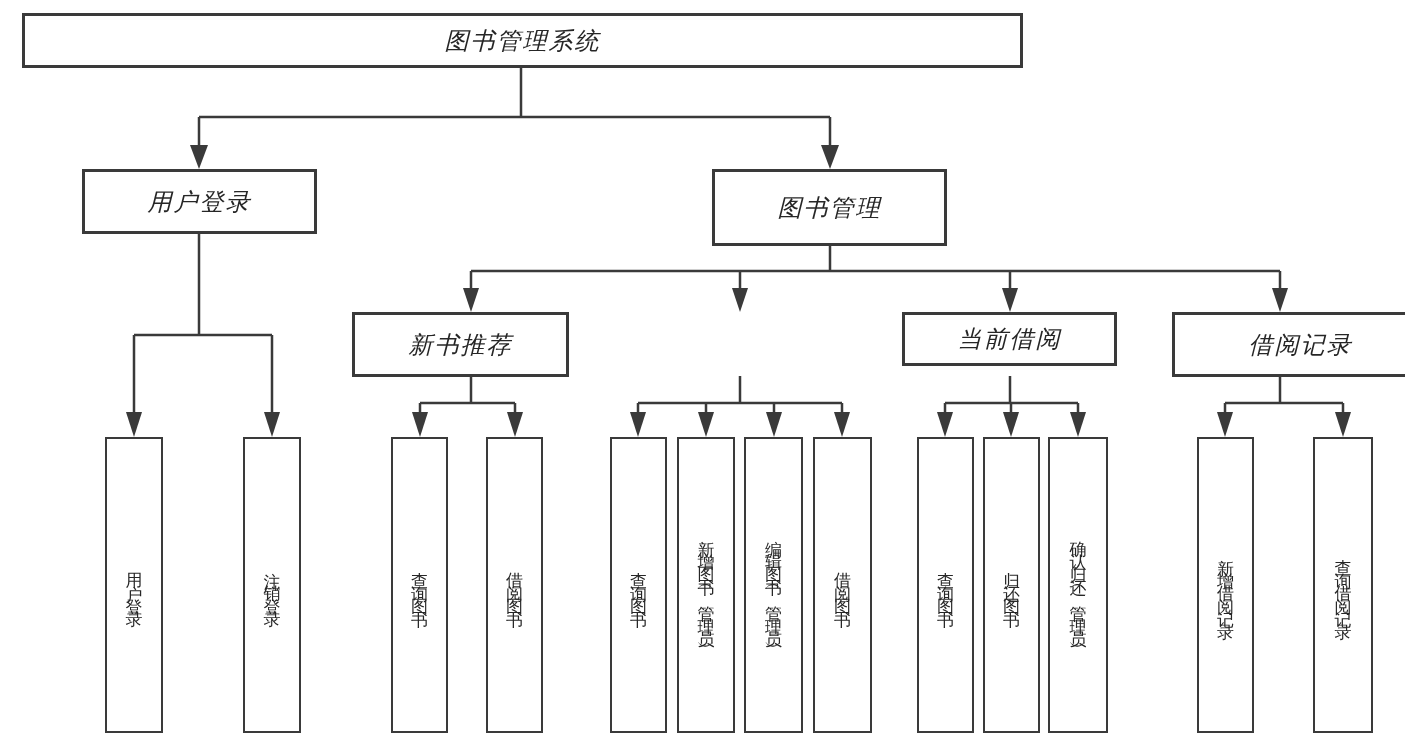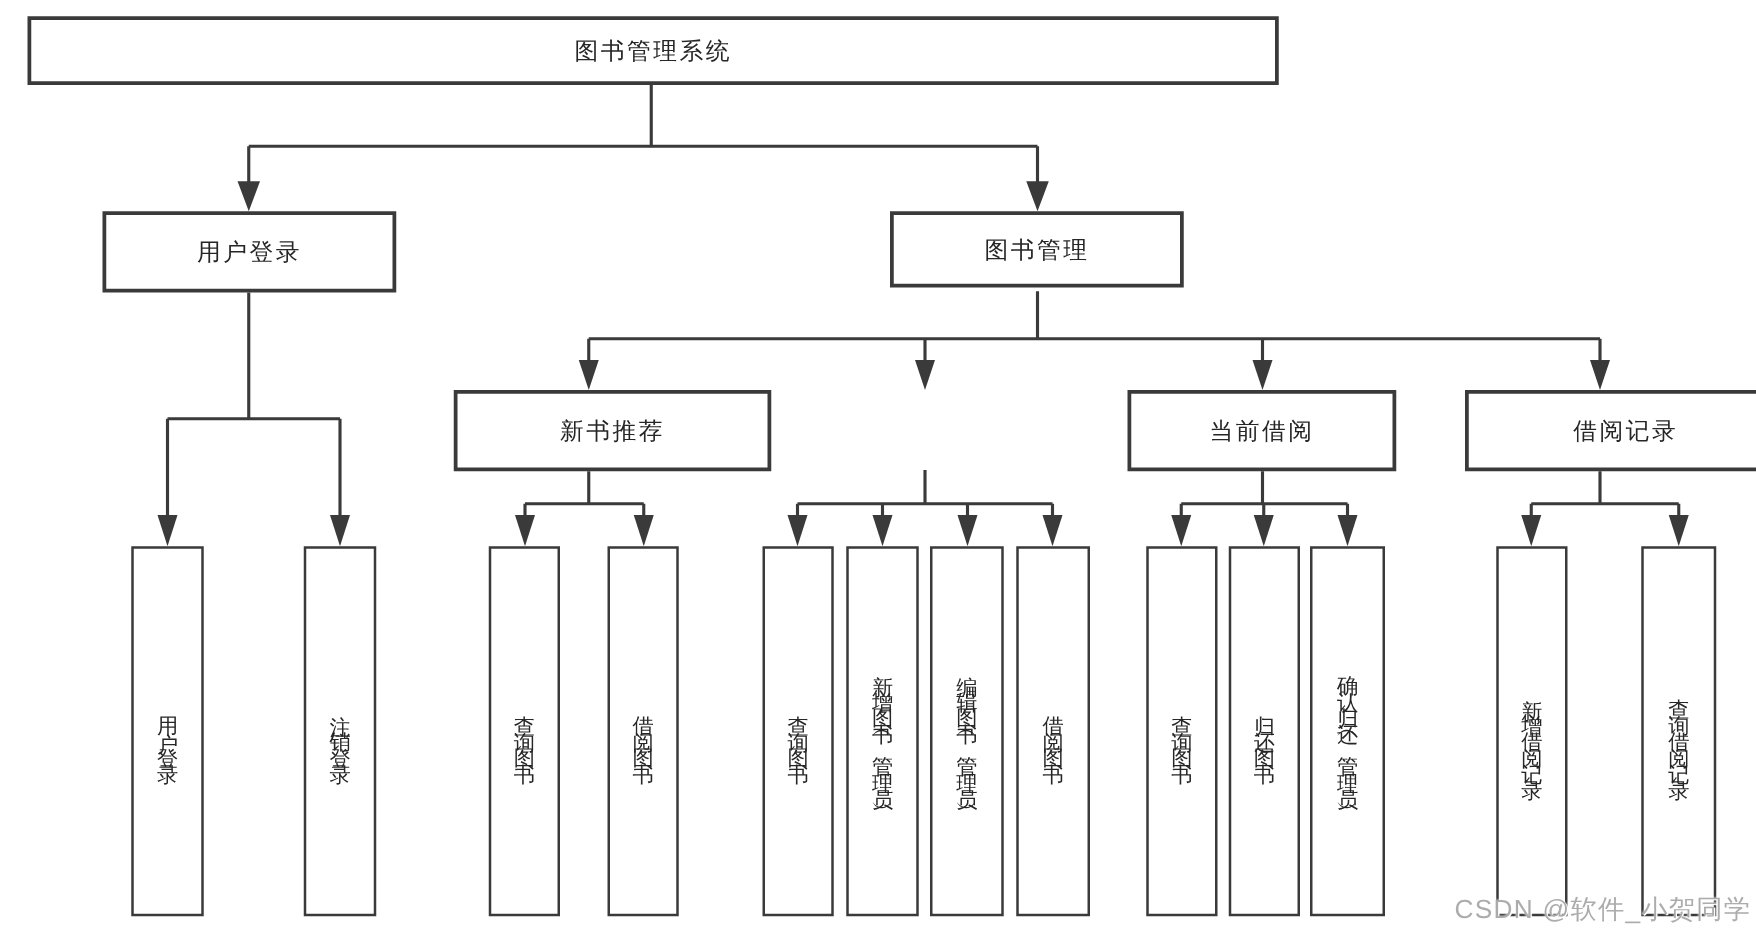--- a/index.html
+++ b/index.html
@@ -25,23 +25,24 @@
     position: absolute;
     box-sizing: border-box;
     background: #ffffff;
     border: 3px solid #3a3a3a;
     display: flex;
     align-items: center;
     justify-content: center;
     z-index: 1;
   }
   .box.h span {
-    font-size: 19px;
+    font-size: 24px;
     letter-spacing: 2px;
     white-space: nowrap;
+    font-style: italic;
   }
   .box.v {
     border-width: 2px;
   }
   .box.v span {
     writing-mode: vertical-rl;
     text-orientation: mixed;
     font-size: 17px;
     line-height: 1;
     letter-spacing: 13px;
@@ -104,28 +105,28 @@
     </g>
   </svg>
 
   <div class="box h" style="left:22px; top:13px; width:1001px; height:55px">
     <span>图书管理系统</span>
   </div>
 
   <div class="box h" style="left:82px; top:169px; width:235px; height:65px">
     <span>用户登录</span>
   </div>
-  <div class="box h" style="left:712px; top:169px; width:235px; height:61px">
+  <div class="box h" style="left:712px; top:169px; width:235px; height:77px">
     <span>图书管理</span>
   </div>
 
-  <div class="box h" style="left:363px; top:312px; width:254px; height:65px">
+  <div class="box h" style="left:352px; top:312px; width:217px; height:65px">
     <span>新书推荐</span>
   </div>
-  <div class="box h" style="left:902px; top:312px; width:215px; height:65px">
+  <div class="box h" style="left:902px; top:312px; width:215px; height:54px">
     <span>当前借阅</span>
   </div>
   <div class="box h" style="left:1172px; top:312px; width:257px; height:65px">
     <span>借阅记录</span>
   </div>
 
   <div class="box v" style="left:105px; top:437px; width:58px; height:296px">
     <span>用户登录</span>
   </div>
   <div class="box v" style="left:243px; top:437px; width:58px; height:296px">
@@ -162,15 +163,14 @@
     <span>确认归还（管理员）</span>
   </div>
 
   <div class="box v" style="left:1197px; top:437px; width:57px; height:296px">
     <span>新增借阅记录</span>
   </div>
   <div class="box v" style="left:1313px; top:437px; width:60px; height:296px">
     <span>查询借阅记录</span>
   </div>
 
-  <div class="watermark">CSDN @软件_小贺同学</div>
 
 </div>
 
 </body></html>

